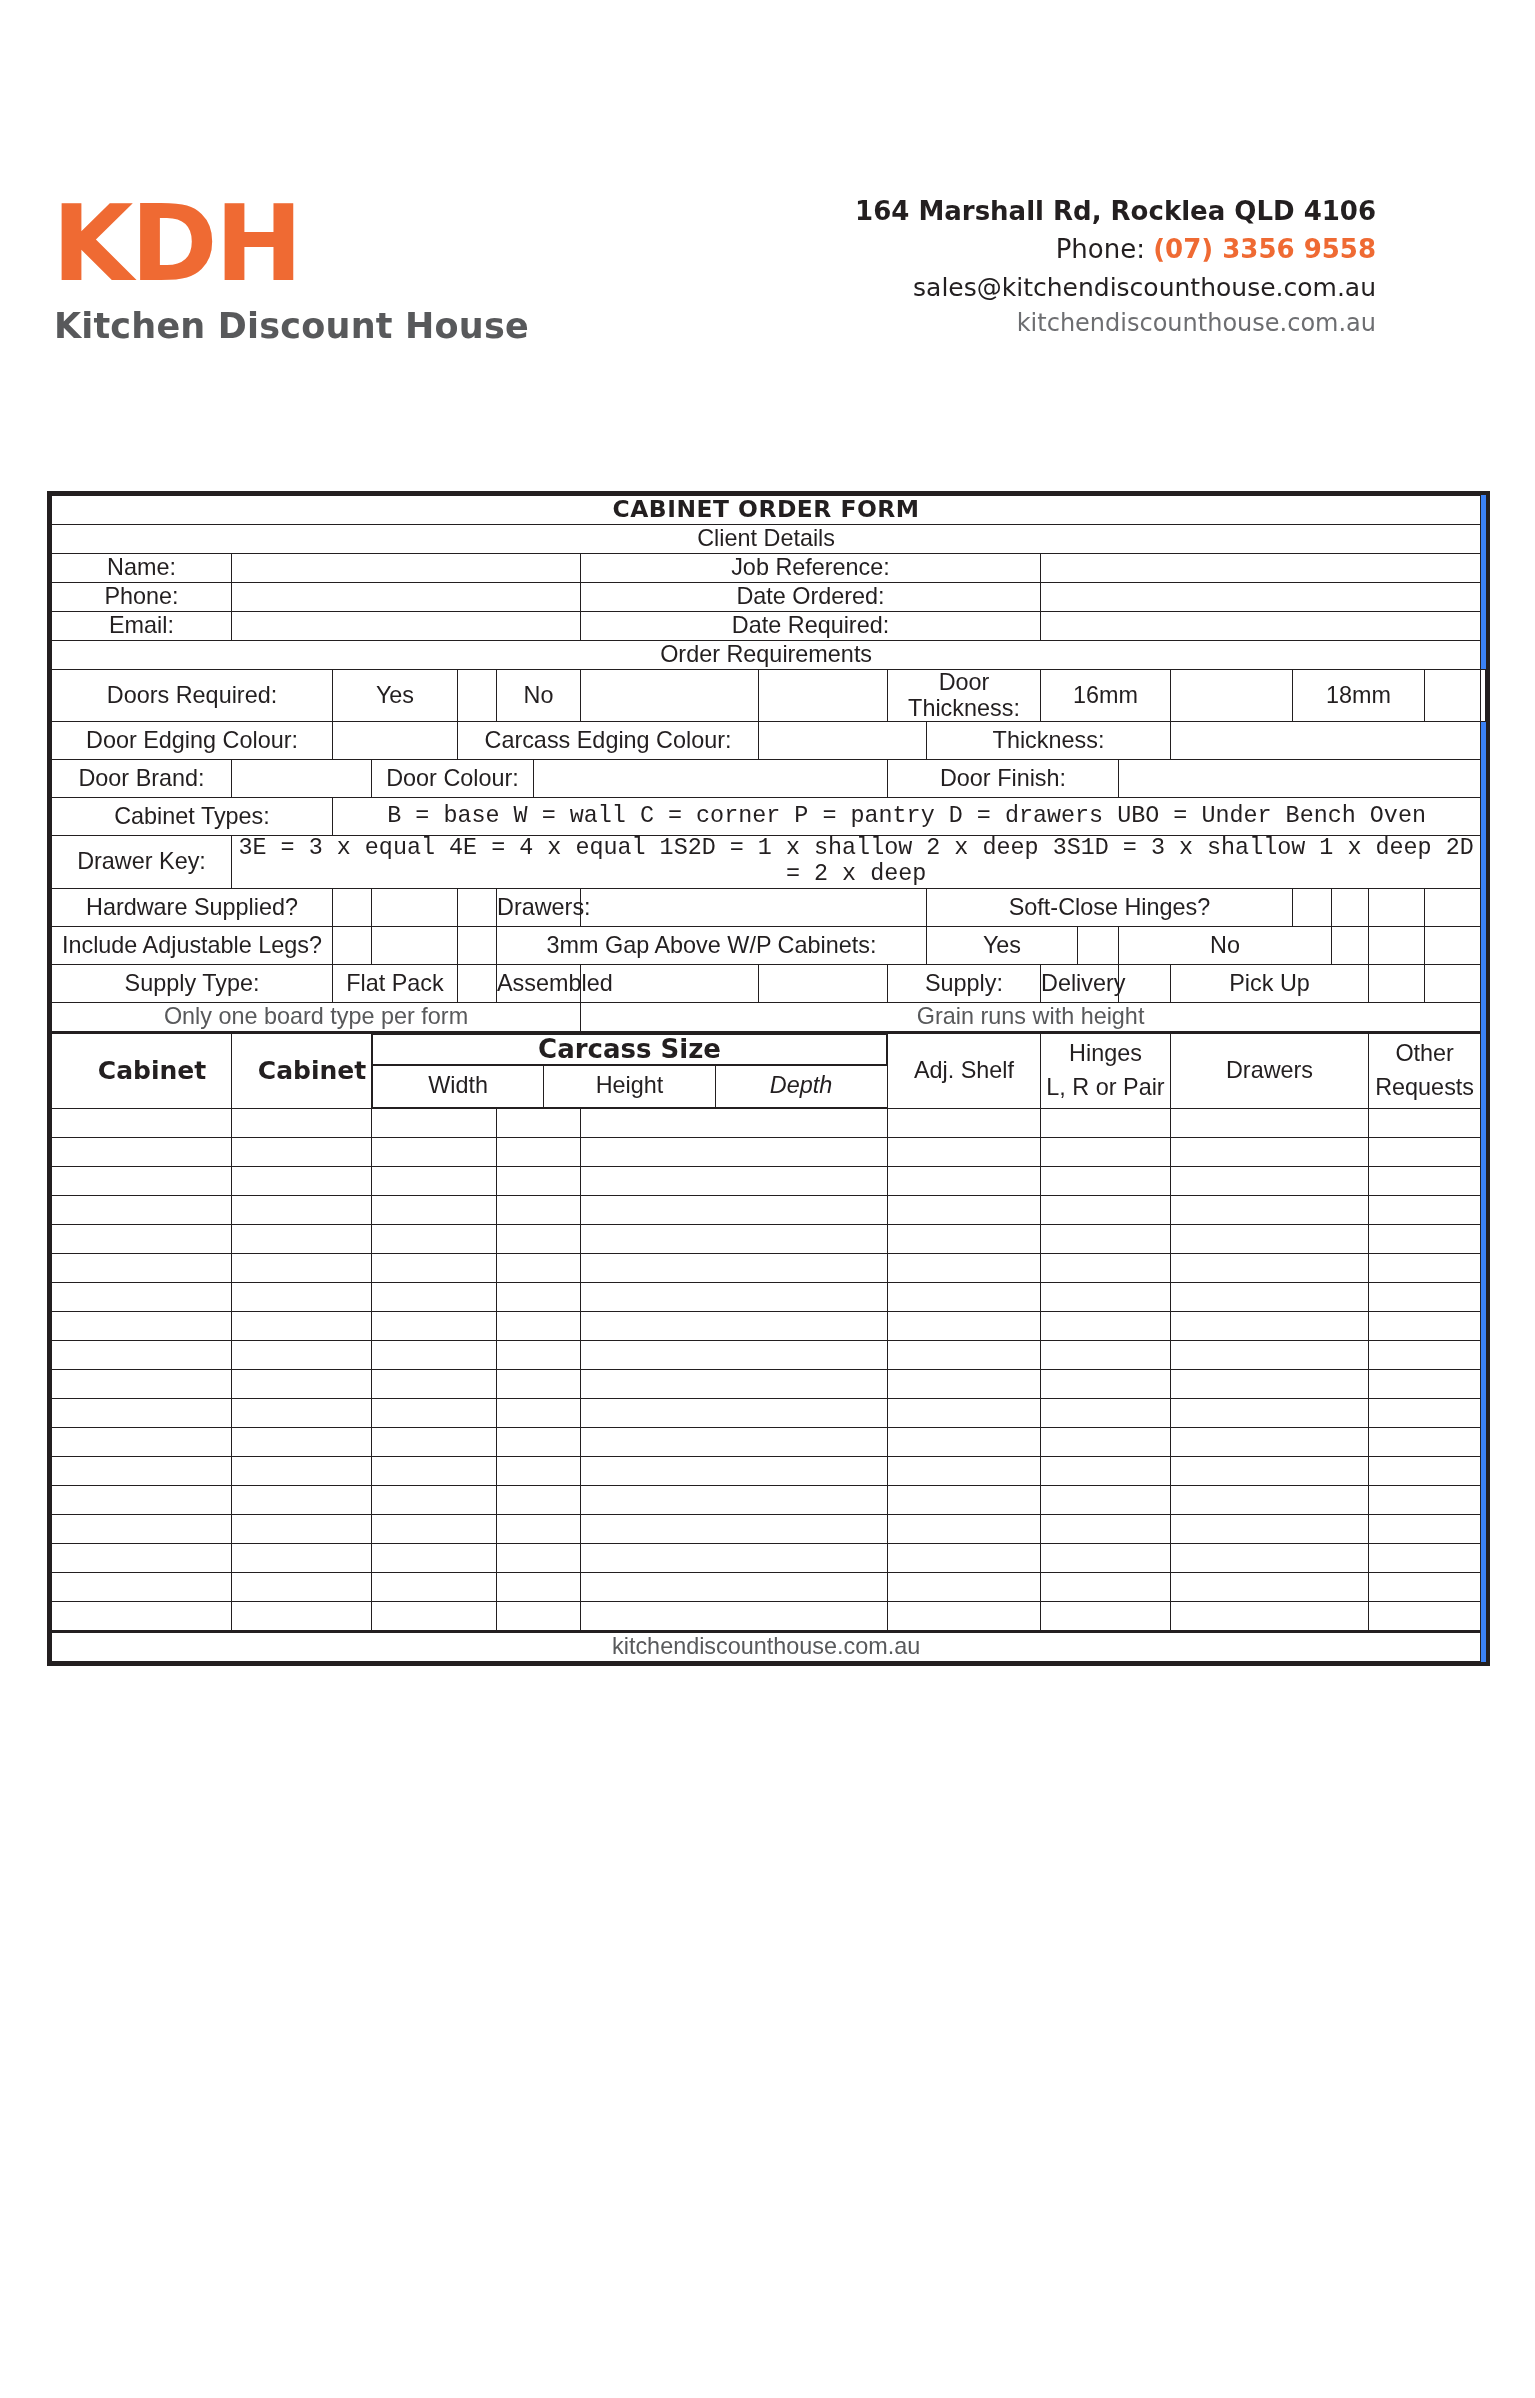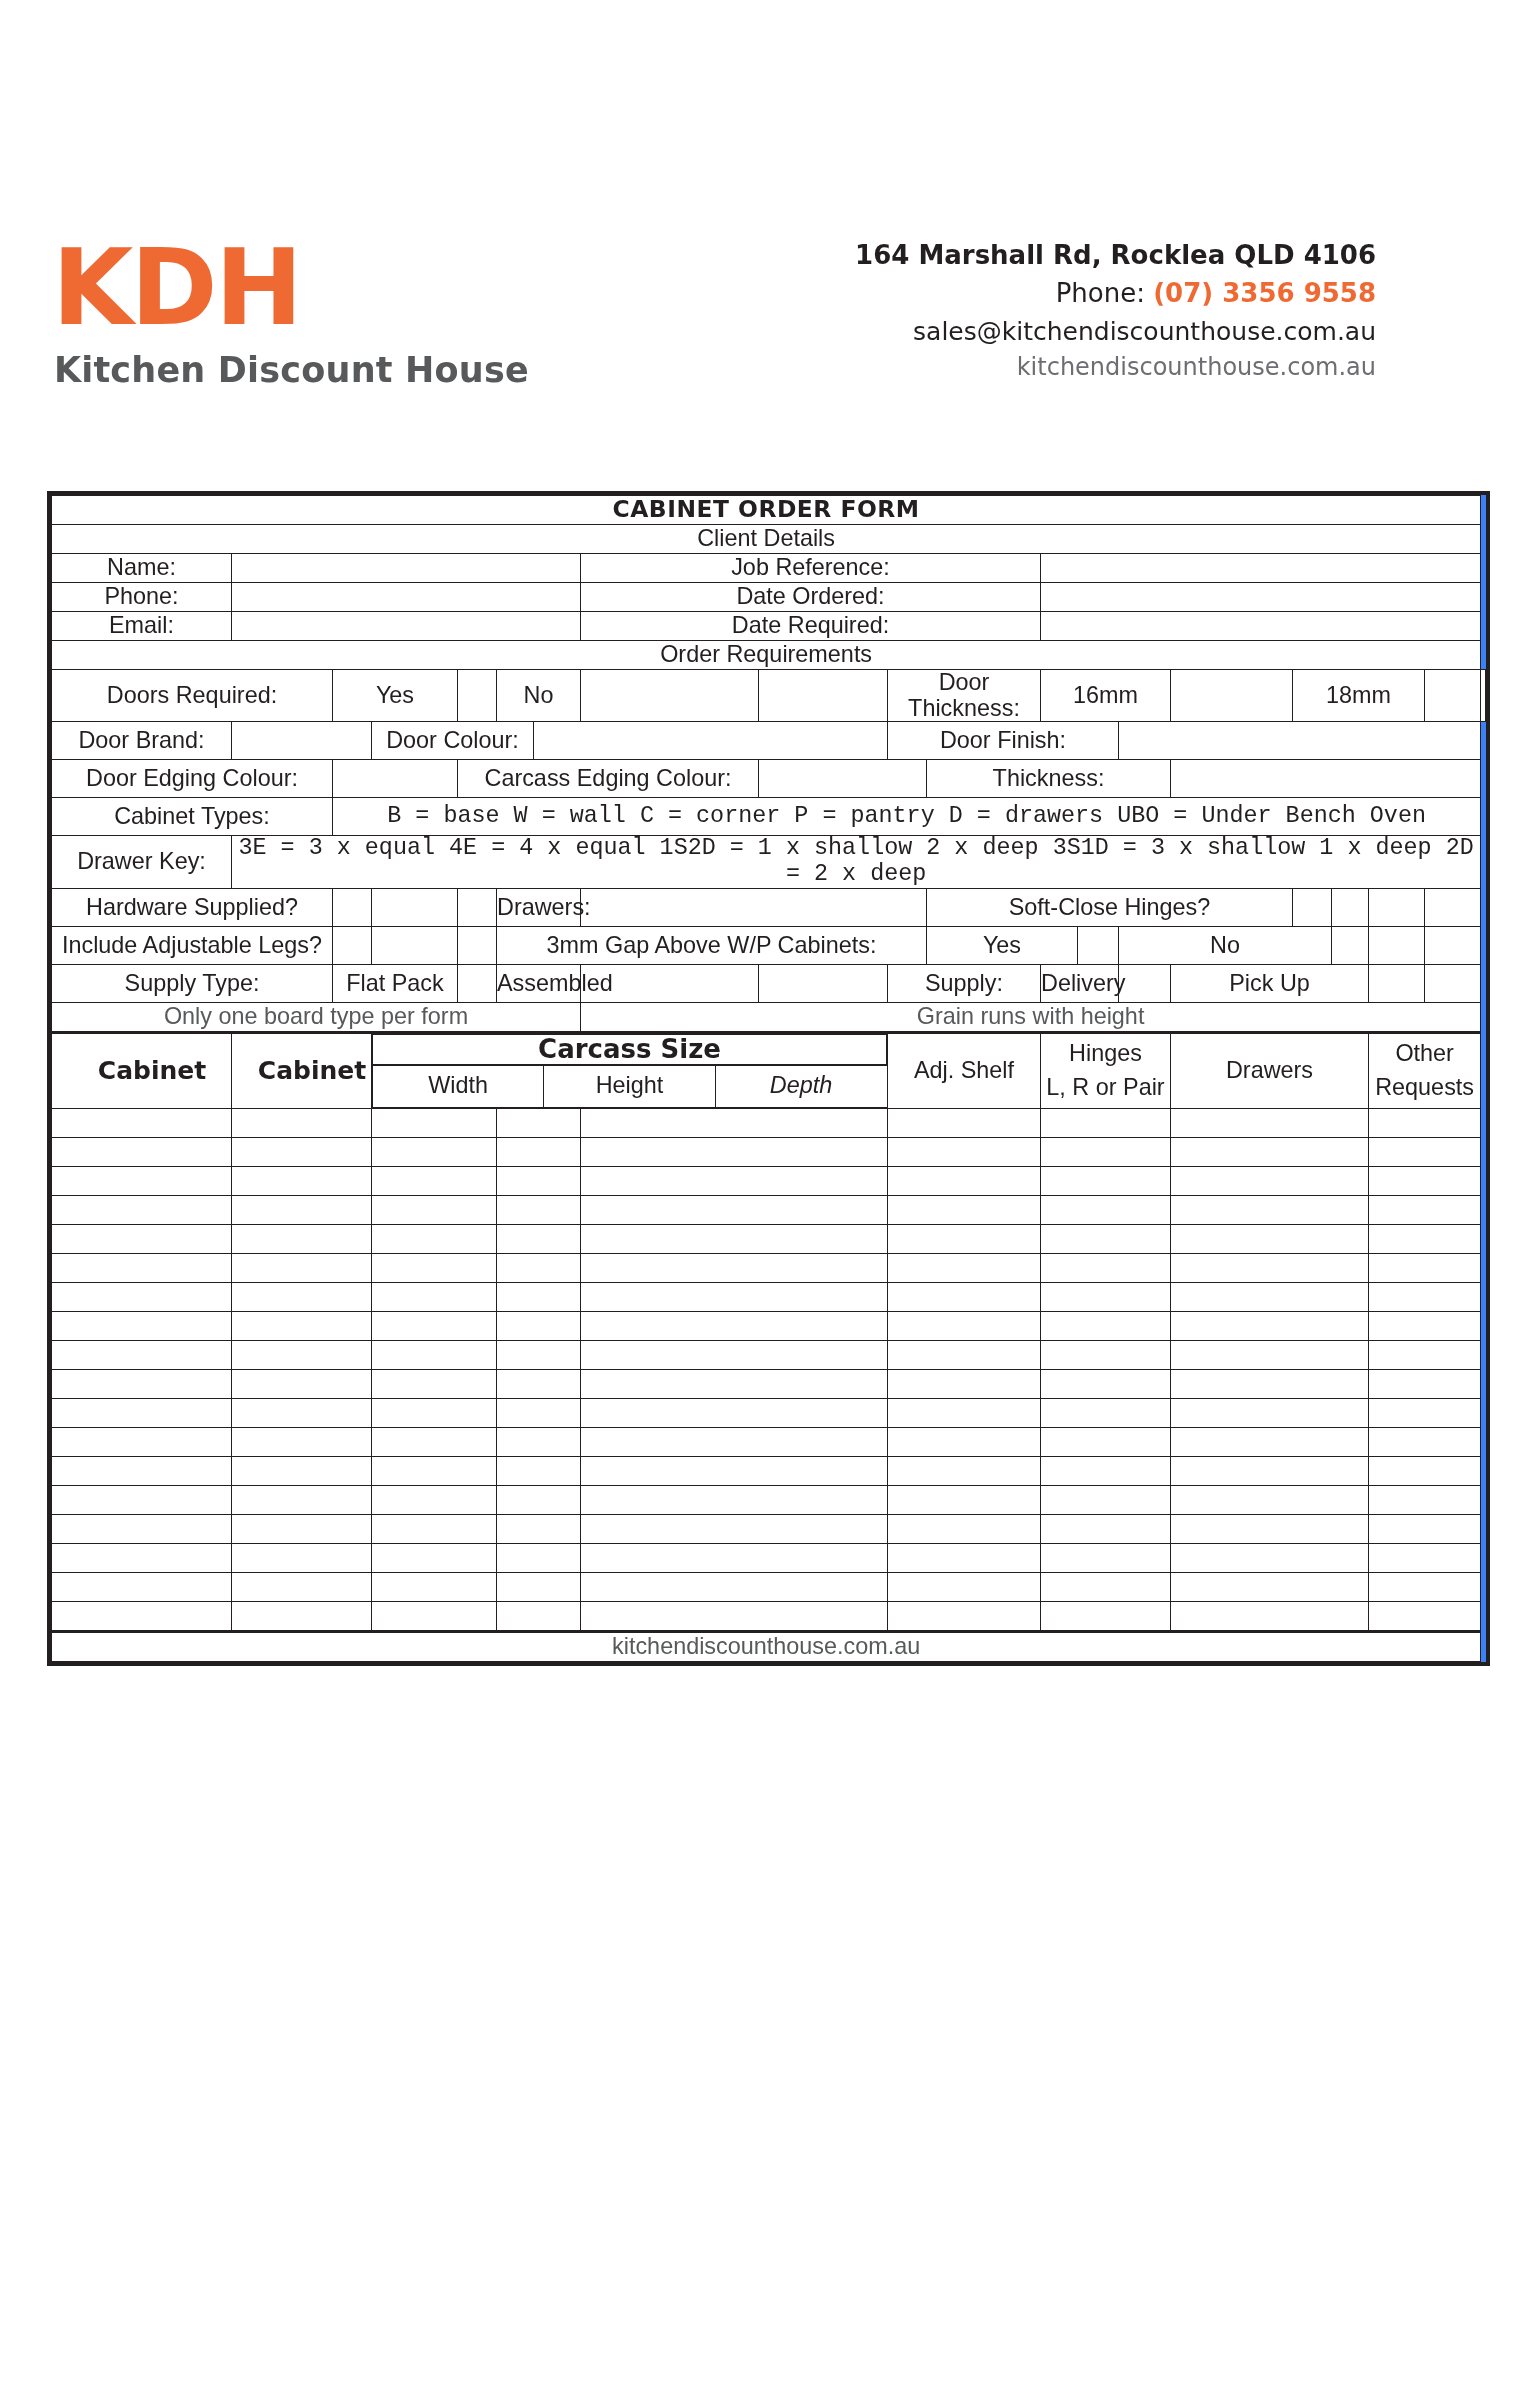--- a/index.html
+++ b/index.html
@@ -15,21 +15,20 @@
     position: relative;
     overflow: hidden;
   }
 
   
   .header {
     position: absolute;
     left: 0; top: 0;
     width: 1432px;
     height: 468px;
-    margin-top: 44px;
   }
   .logo-block {
     position: absolute;
     left: 52px;
     top: 192px;
     width: 581px;
   }
   .logo-kdh {
     font-family: "DejaVu Sans", sans-serif;
     font-weight: bold;
@@ -248,35 +247,35 @@
     <td class="chk"></td>
     <td colspan="2">Door Thickness:</td>
     <td colspan="3">16mm</td>
     <td class="chk"></td>
     <td colspan="3">18mm</td>
     <td class="chk"></td>
     <td class="chk blank"></td>
   </tr>
 
   <tr class="row-h">
+    <td colspan="3">Door Edging Colour:</td>
+    <td colspan="2" class="blank"></td>
+    <td colspan="4">Carcass Edging Colour:</td>
+    <td colspan="2" class="blank"></td>
+    <td colspan="4">Thickness:</td>
+    <td colspan="5" class="blank"></td>
+  </tr>
+
+  <tr class="row-h">
     <td colspan="2">Door Brand:</td>
     <td colspan="2" class="blank"></td>
     <td colspan="3">Door Colour:</td>
     <td colspan="3" class="blank"></td>
     <td colspan="4">Door Finish:</td>
     <td colspan="6" class="blank"></td>
-  </tr>
-
-  <tr class="row-h">
-    <td colspan="3">Door Edging Colour:</td>
-    <td colspan="2" class="blank"></td>
-    <td colspan="4">Carcass Edging Colour:</td>
-    <td colspan="2" class="blank"></td>
-    <td colspan="4">Thickness:</td>
-    <td colspan="5" class="blank"></td>
   </tr>
 
   <tr class="row-h">
     <td colspan="3">Cabinet Types:</td>
     <td colspan="17" class="serif">B = base W = wall C = corner P = pantry D = drawers UBO = Under Bench Oven</td>
   </tr>
 
   <tr class="row-h">
     <td colspan="2">Drawer Key:</td>
     <td colspan="18" class="serif">3E = 3 x equal 4E = 4 x equal 1S2D = 1 x shallow 2 x deep 3S1D = 3 x shallow 1 x deep 2D = 2 x deep</td>

